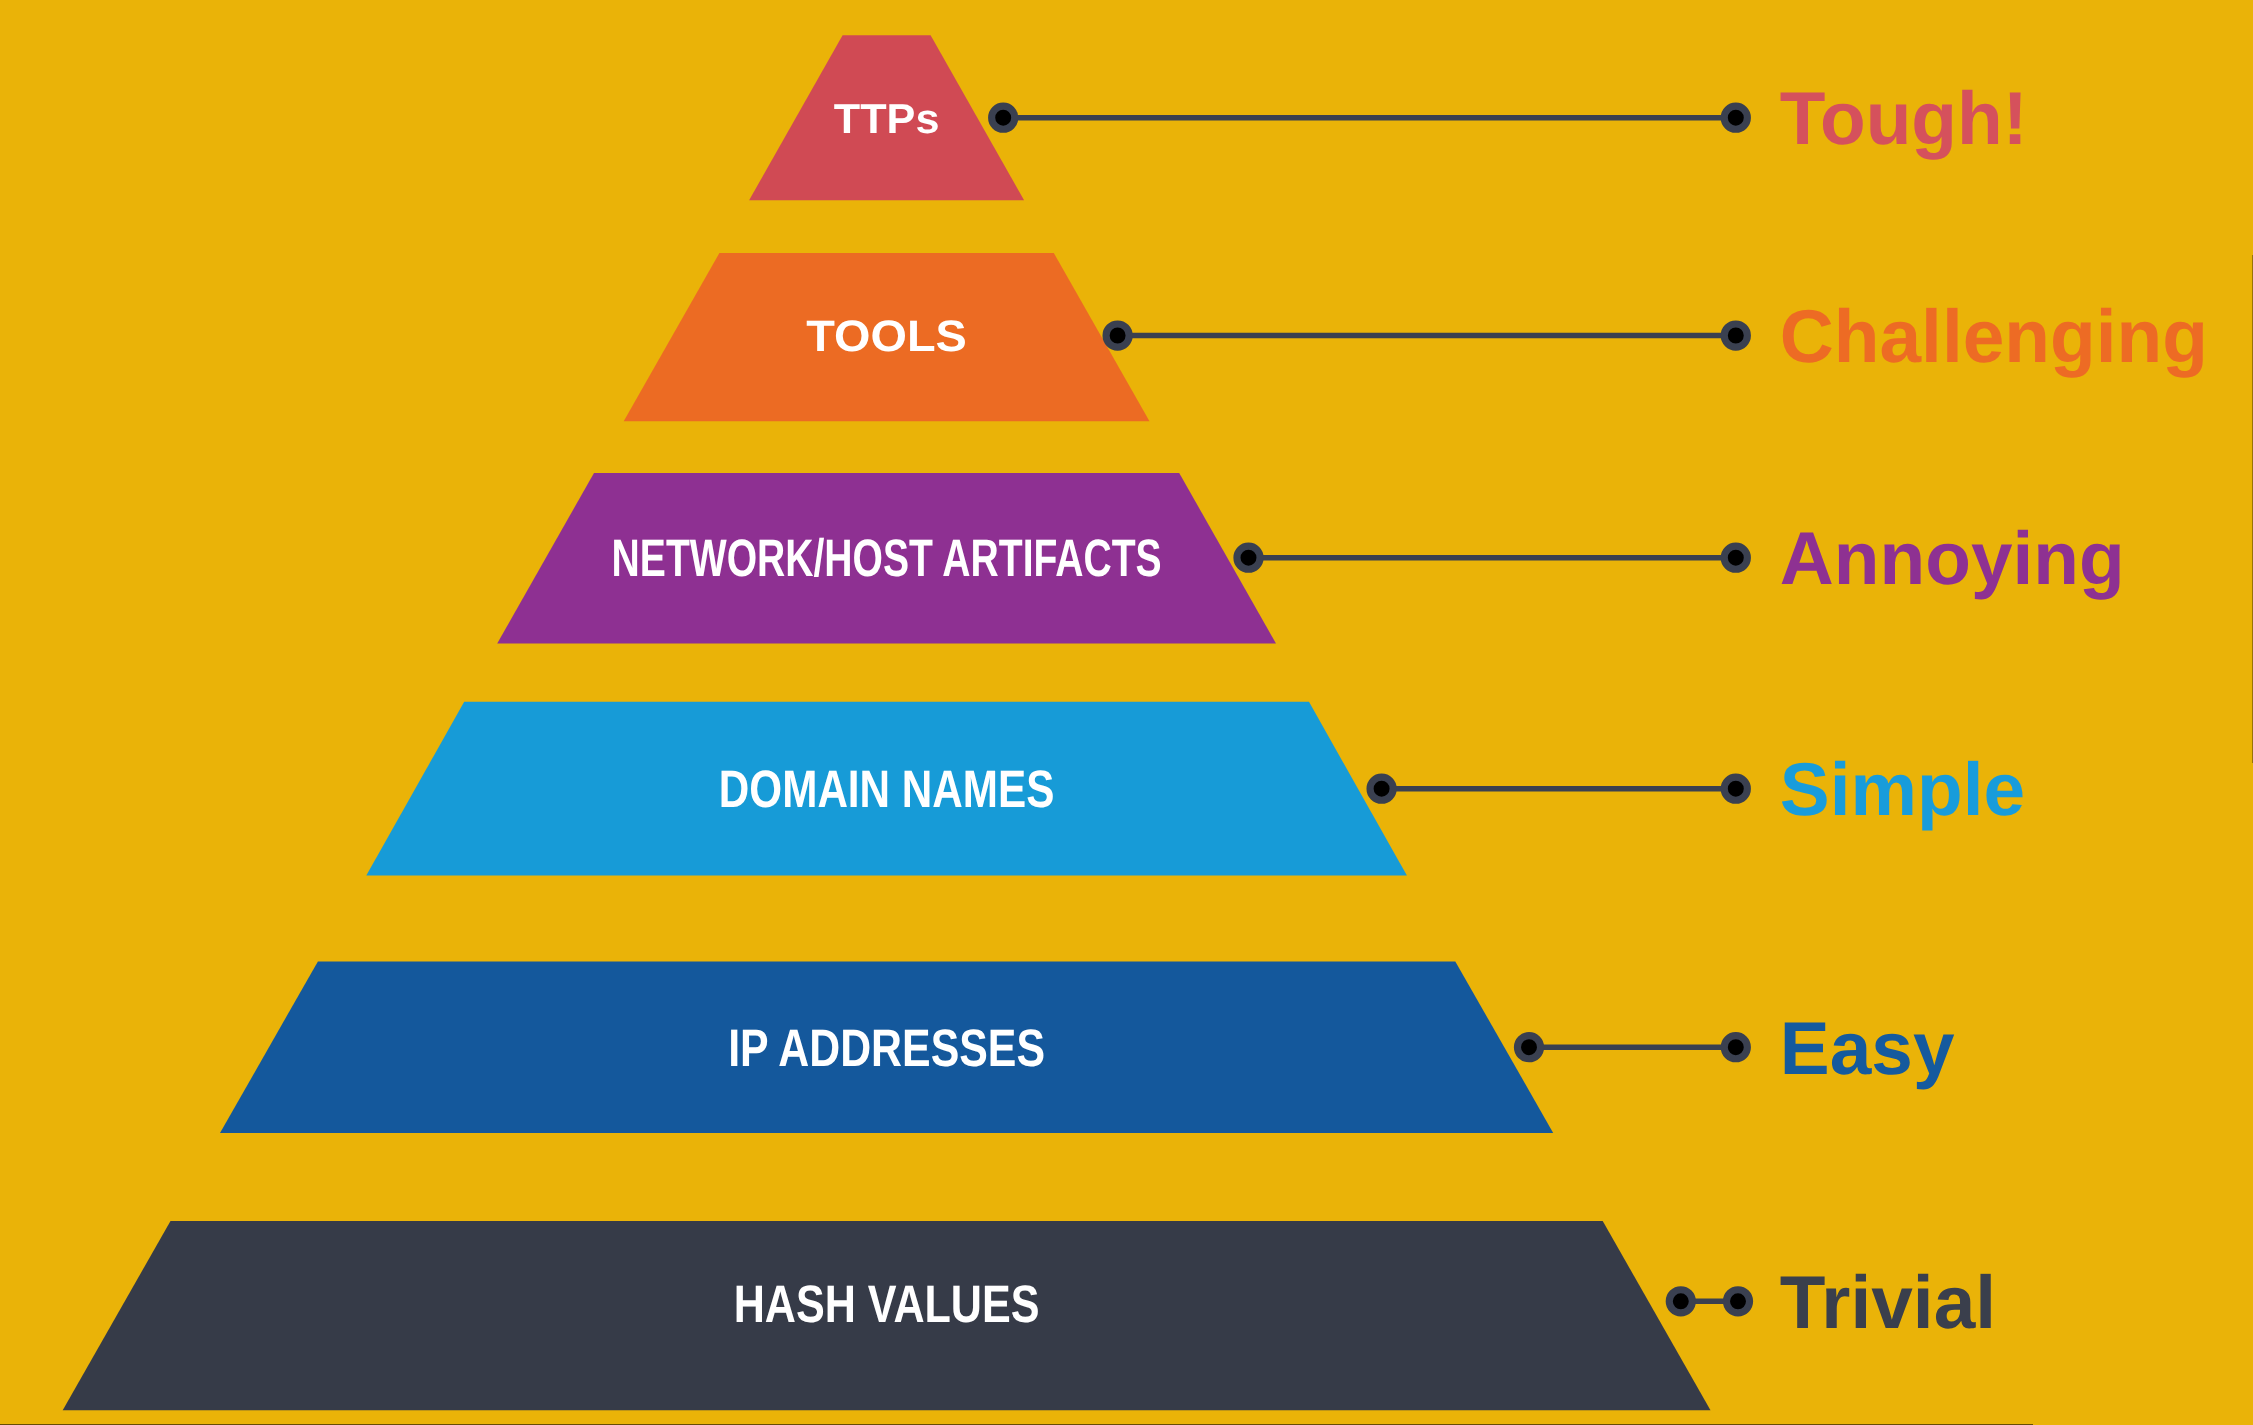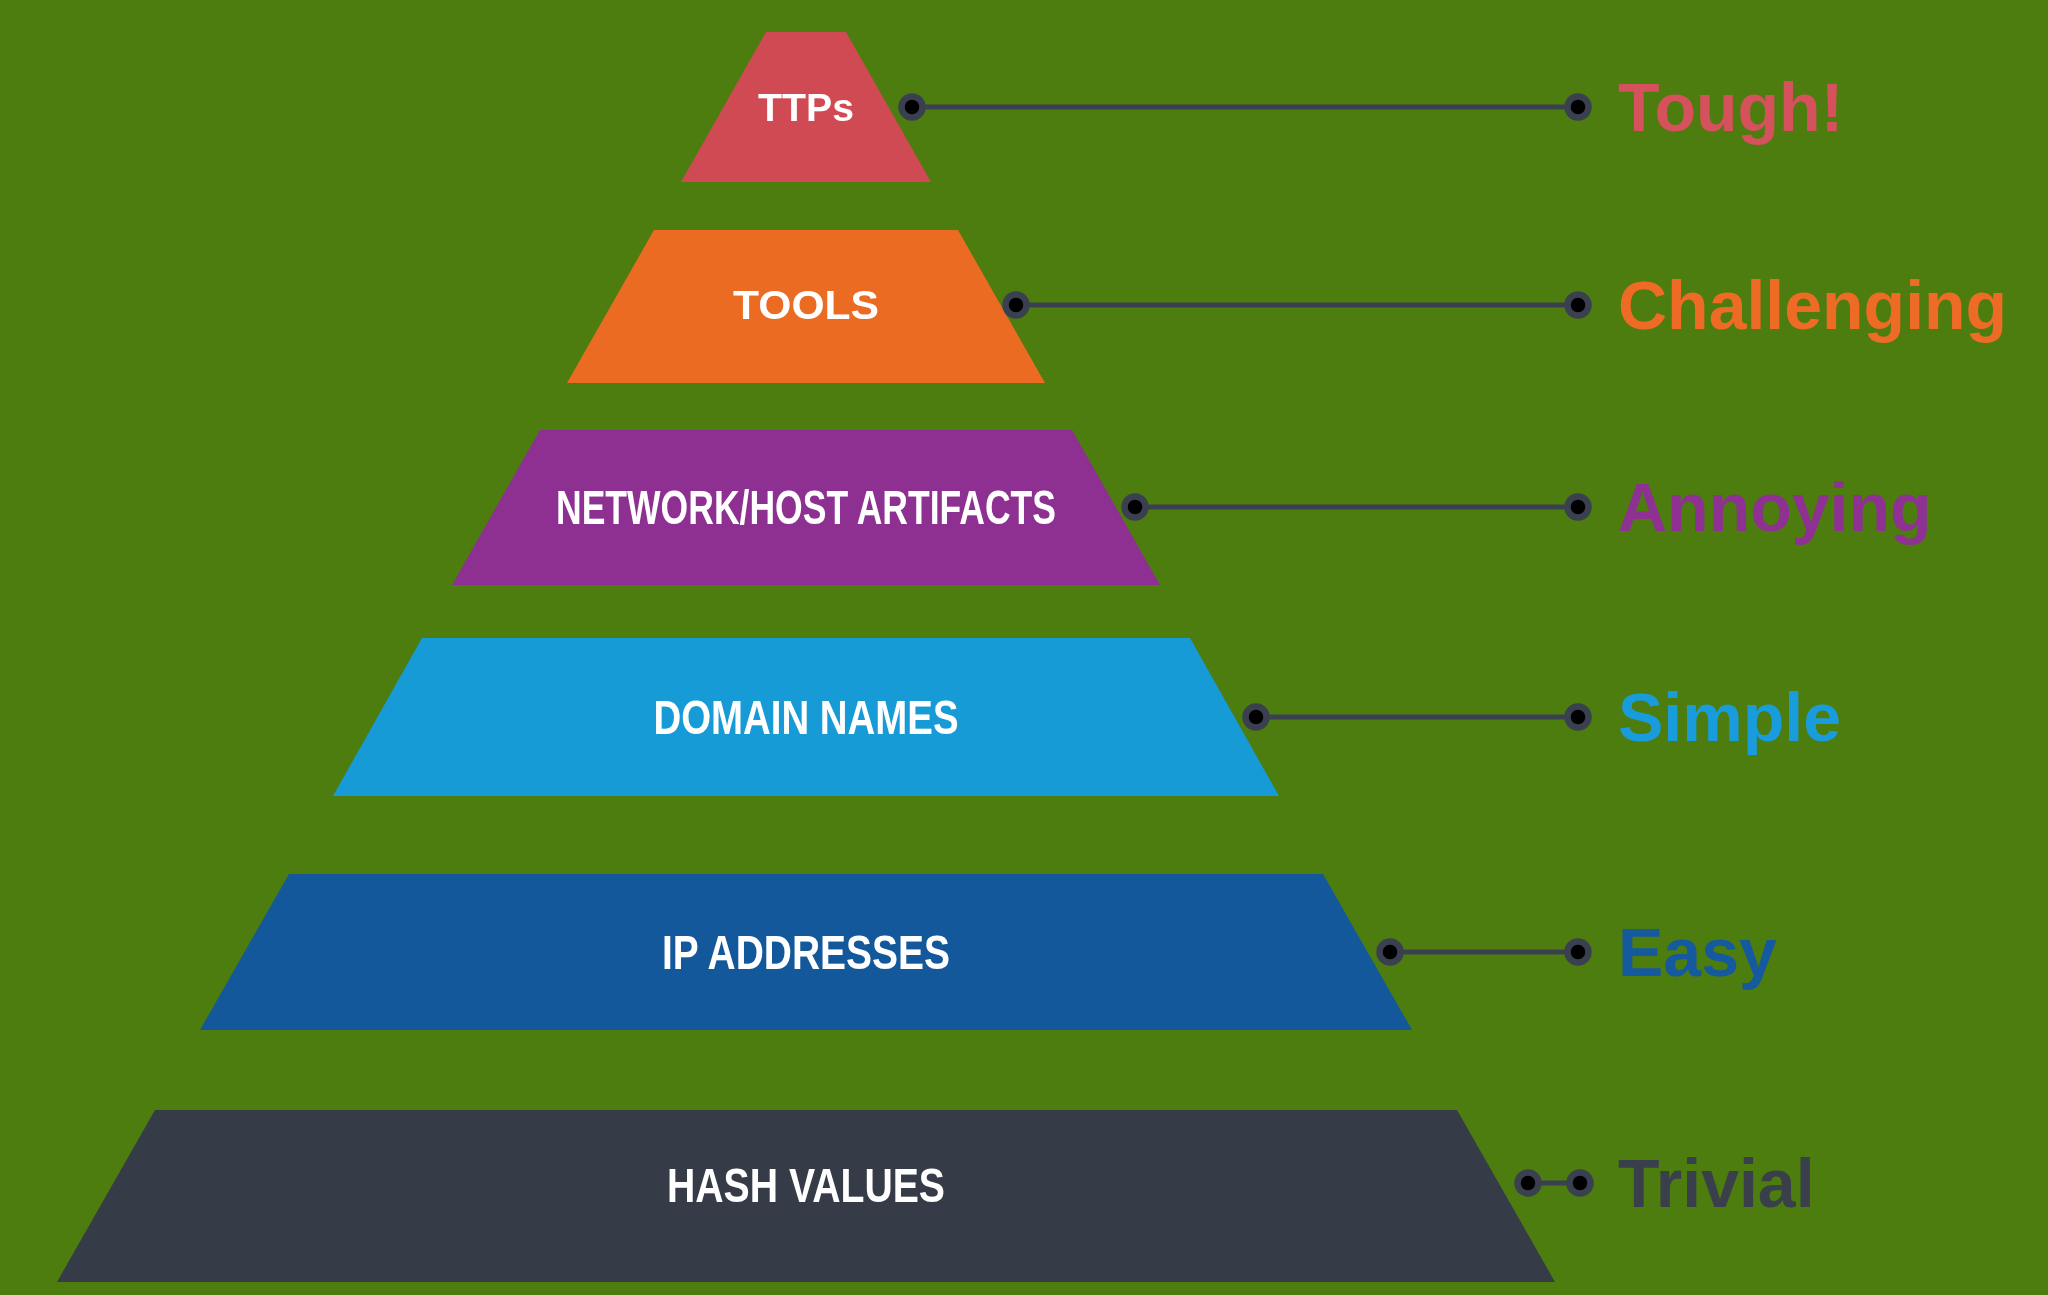--- a/index.html
+++ b/index.html
@@ -4,21 +4,21 @@
 <style>
   html, body {
     margin: 0;
     padding: 0;
     background: #000000;
   }
   .stage {
     position: relative;
     width: 2048px;
     height: 1295px;
-    background: #4d7c0f;
+    background: #eab308;
     overflow: hidden;
   }
   svg { display: block; }
   text {
     font-family: "Liberation Sans", sans-serif;
     font-weight: 700;
   }
   .level-label {
     fill: #ffffff;
     text-anchor: middle;

